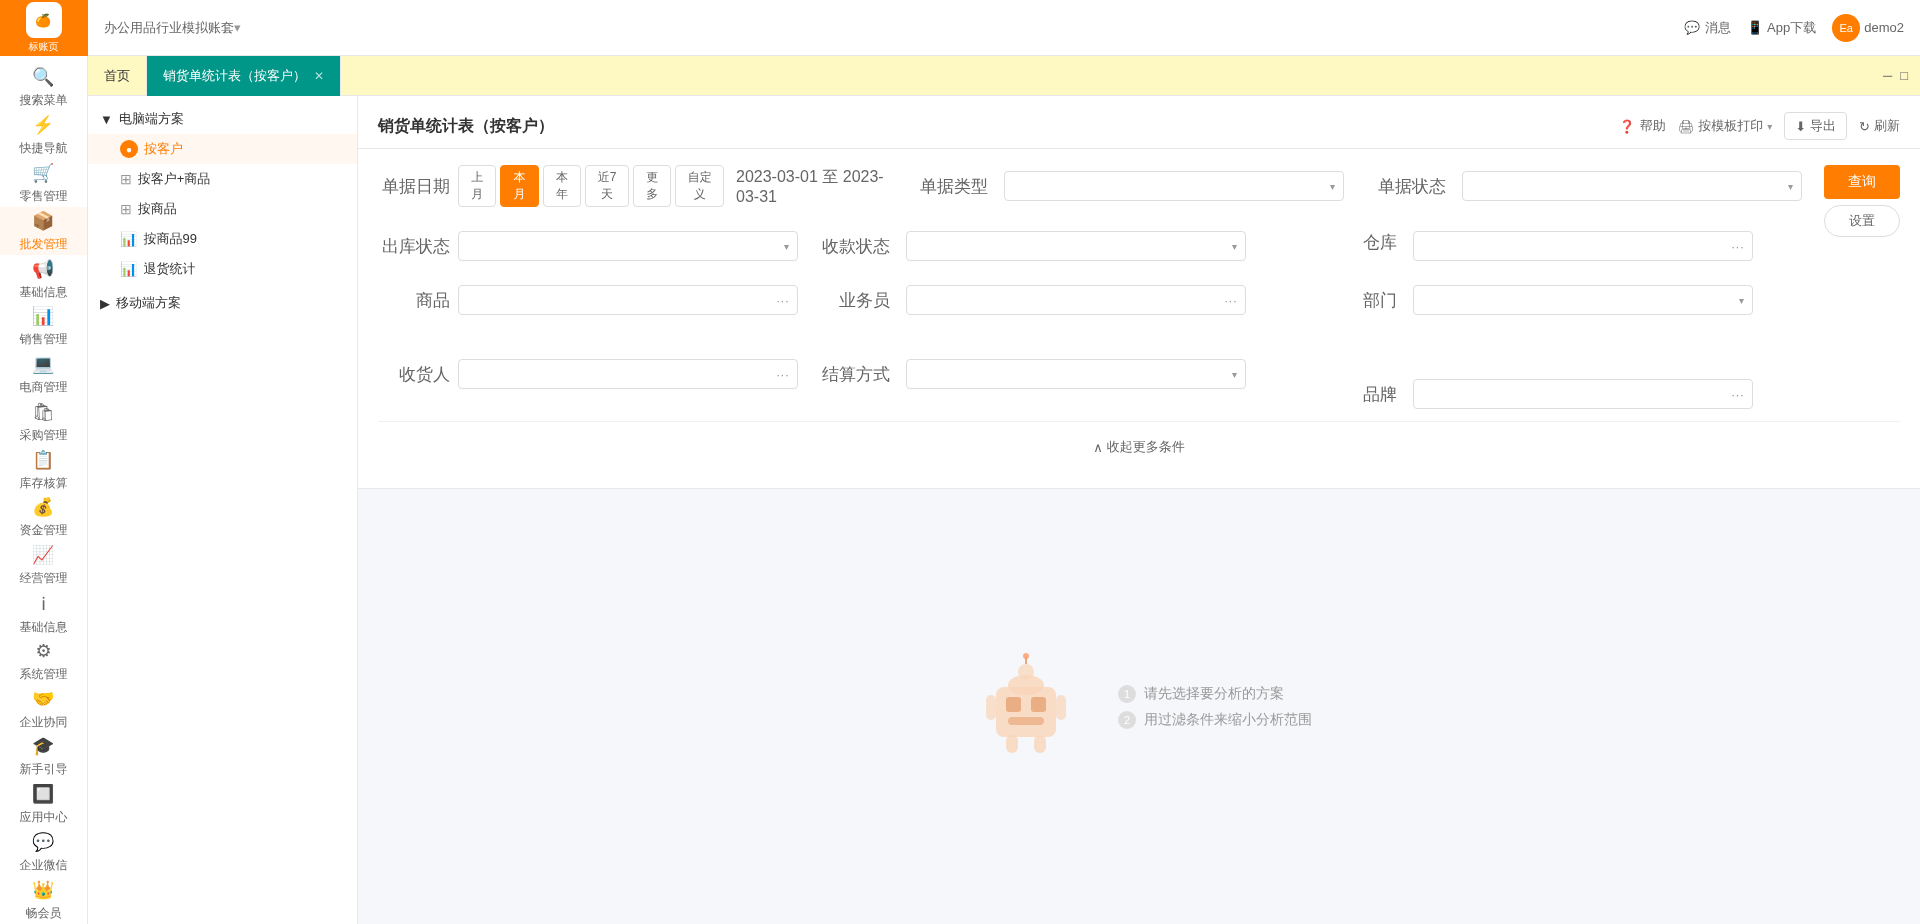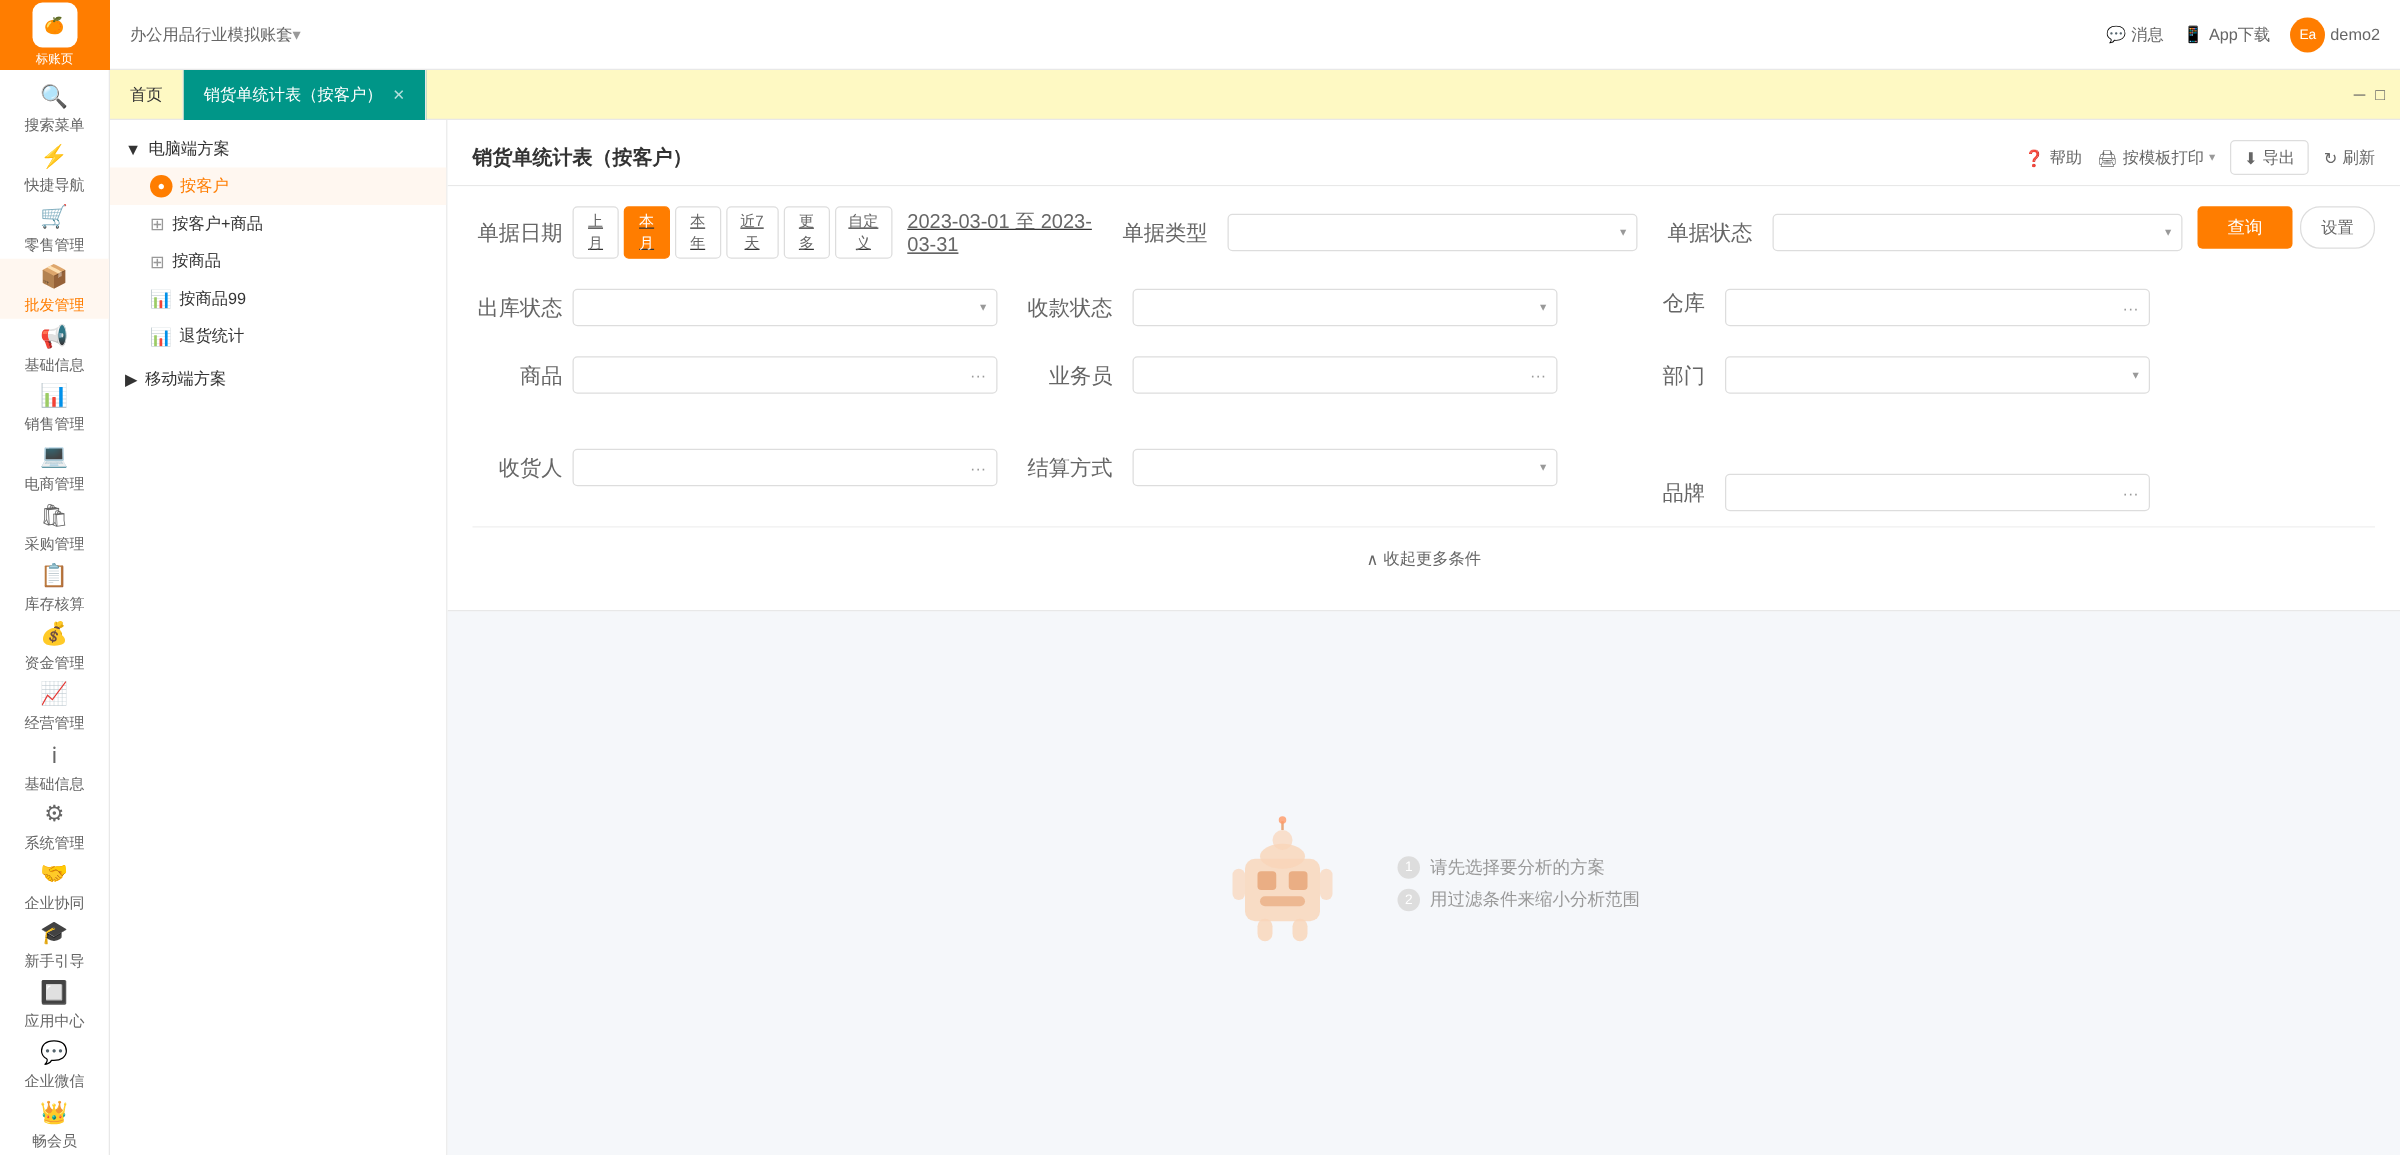--- a/index.html
+++ b/index.html
@@ -63,21 +63,21 @@
     .filter-label { width: 80px; color: #666; font-size: 17px; text-align: right; padding-right: 8px; flex-shrink: 0; }
     .filter-input { flex: 1; height: 30px; border: 1px solid #ddd; border-radius: 4px; padding: 0 8px; font-size: 13px; color: #333; background: #fff; display: flex; align-items: center; justify-content: space-between; cursor: pointer; }
     .date-btn { padding: 3px 8px; border-radius: 4px; font-size: 12px; cursor: pointer; border: 1px solid #ddd; background: #fff; color: #666; }
     .date-btn.active { background: #ff7d00; color: #fff; border-color: #ff7d00; }
     .date-range { font-size: 16px; color: #666; margin-left: 8px; }
     .collapse-btn { display: flex; align-items: center; justify-content: center; gap: 4px; color: #666; font-size: 13px; cursor: pointer; padding: 8px; }
 
     
     .query-btn { padding: 8px 24px; background: #ff7d00; color: #fff; border: none; border-radius: 4px; font-size: 14px; cursor: pointer; }
     .set-btn { padding: 6px 16px; background: #fff; color: #666; border: 1px solid #ddd; border-radius: 16px; font-size: 13px; cursor: pointer; }
-    .btn-group { display: flex; flex-direction: row; gap: 6px; margin-left: 12px; flex-shrink: 0; }
+    .btn-group { display: flex; flex-direction: column; gap: 6px; margin-left: 12px; flex-shrink: 0; }
 
     
     .empty-state { flex: 1; display: flex; flex-direction: column; align-items: center; justify-content: center; gap: 16px; }
     .empty-icon { width: 120px; height: 120px; position: relative; }
     .empty-text { display: flex; flex-direction: column; gap: 8px; align-items: flex-start; }
     .empty-text-item { display: flex; align-items: center; gap: 8px; color: #999; font-size: 14px; }
     .empty-num { width: 18px; height: 18px; border-radius: 50%; background: #ddd; color: #fff; font-size: 11px; display: flex; align-items: center; justify-content: center; }
 
     .chevron-down { font-size: 10px; color: #999; }
     .collapse-row { display: flex; align-items: center; justify-content: center; padding: 8px; border-top: 1px solid #f0f0f0; background: #fff; }
@@ -269,21 +269,21 @@
         </div>
       </div>
 
       <div class="filter-area">
 
         <div style="display:flex; align-items:flex-start; gap:0; margin-bottom:12px;">
           <div style="flex:1; display:flex; flex-direction:column; gap:12px;">
 
             <div class="filter-row">
               <span class="filter-label">单据日期</span>
-              <div style="display:flex; align-items:center; gap:4px; flex:1;text-decoration:underline;">
+              <div style="display:flex; align-items:center; gap:4px; flex:1;">
                 <button class="date-btn">上月</button>
                 <button class="date-btn active">本月</button>
                 <button class="date-btn">本年</button>
                 <button class="date-btn">近7天</button>
                 <button class="date-btn">更多</button>
                 <button class="date-btn">自定义</button>
                 <span class="date-range">2023-03-01 至 2023-03-31</span>
               </div>
               <div style="flex:1; display:flex; align-items:center; gap:8px; margin-left:20px;">
                 <span class="filter-label">单据类型</span>

